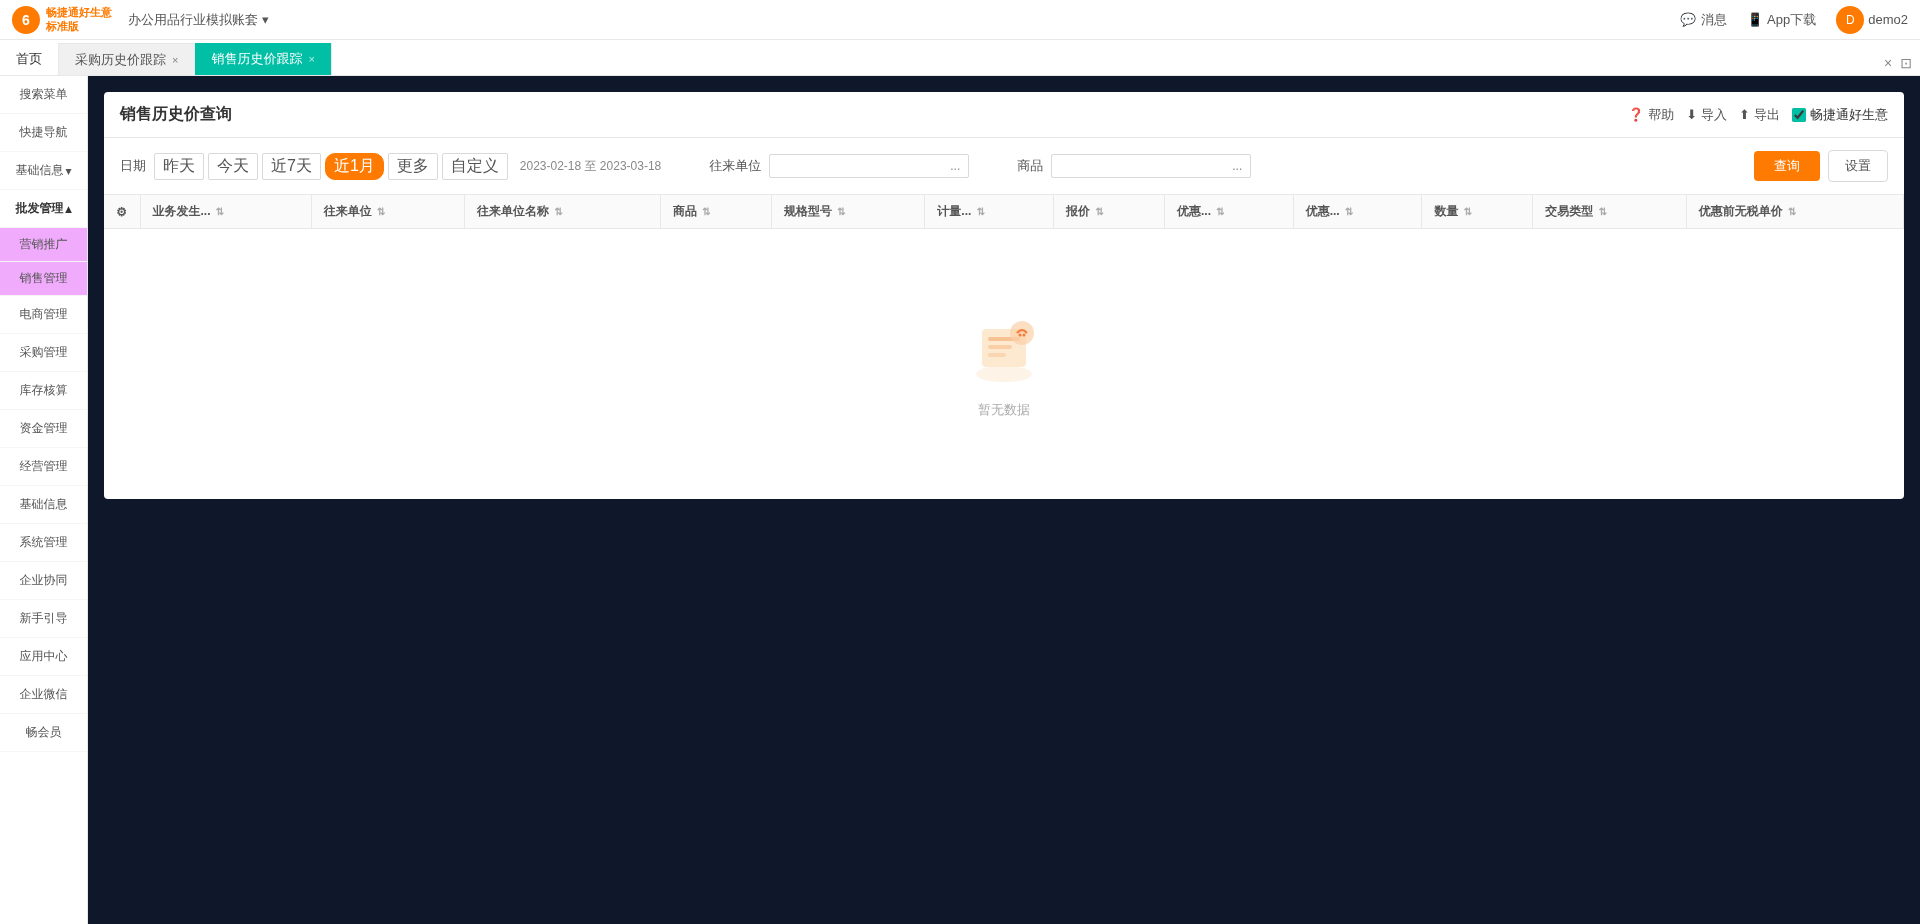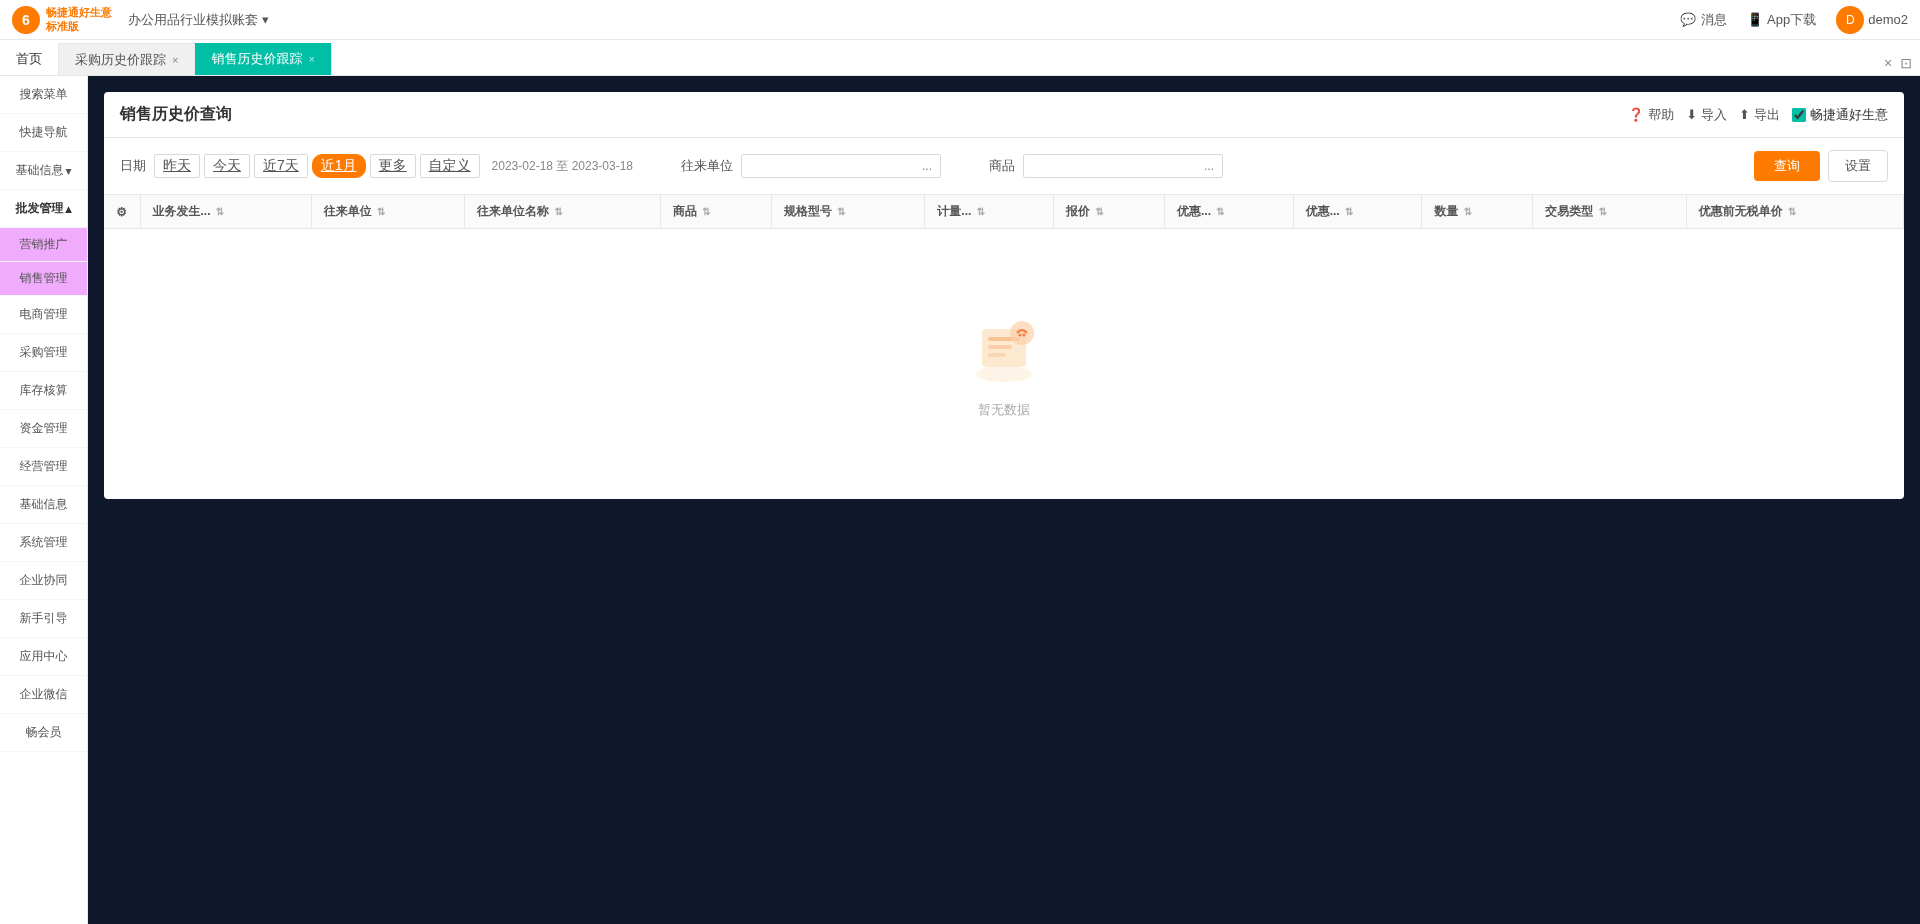--- a/index.html
+++ b/index.html
@@ -164,21 +164,21 @@
       border-bottom: 1px solid #e8e8e8;
       display: flex; align-items: center; gap: 32px; flex-wrap: wrap;
     }
     .filter-group {
       display: flex; align-items: center; gap: 8px;
     }
     .filter-label { color: #555; font-size: 13px; white-space: nowrap; }
     .date-btns { display: flex; align-items: center; gap: 4px; flex-wrap: wrap; }
     .date-btn {
       padding: 2px 8px; border: 1px solid #d9d9d9; border-radius: 2px;
-      cursor: pointer; font-size: 14px; color: #555; background: #fff; text-decoration: underline;
+      cursor: pointer; font-size: 16px; color: #555; background: #fff;
     }
     .date-btn.active {
       background: #ff7a00; color: #fff; border-color: #ff7a00; border-radius: 10px;
     }
     .date-range { font-size: 12px; color: #888; margin-left: 4px; }
     .filter-input-area {
       display: flex; align-items: center; gap: 8px; margin-left: 16px;
     }
     .filter-input {
       border: 1px solid #d9d9d9; border-radius: 2px; padding: 4px 8px;

